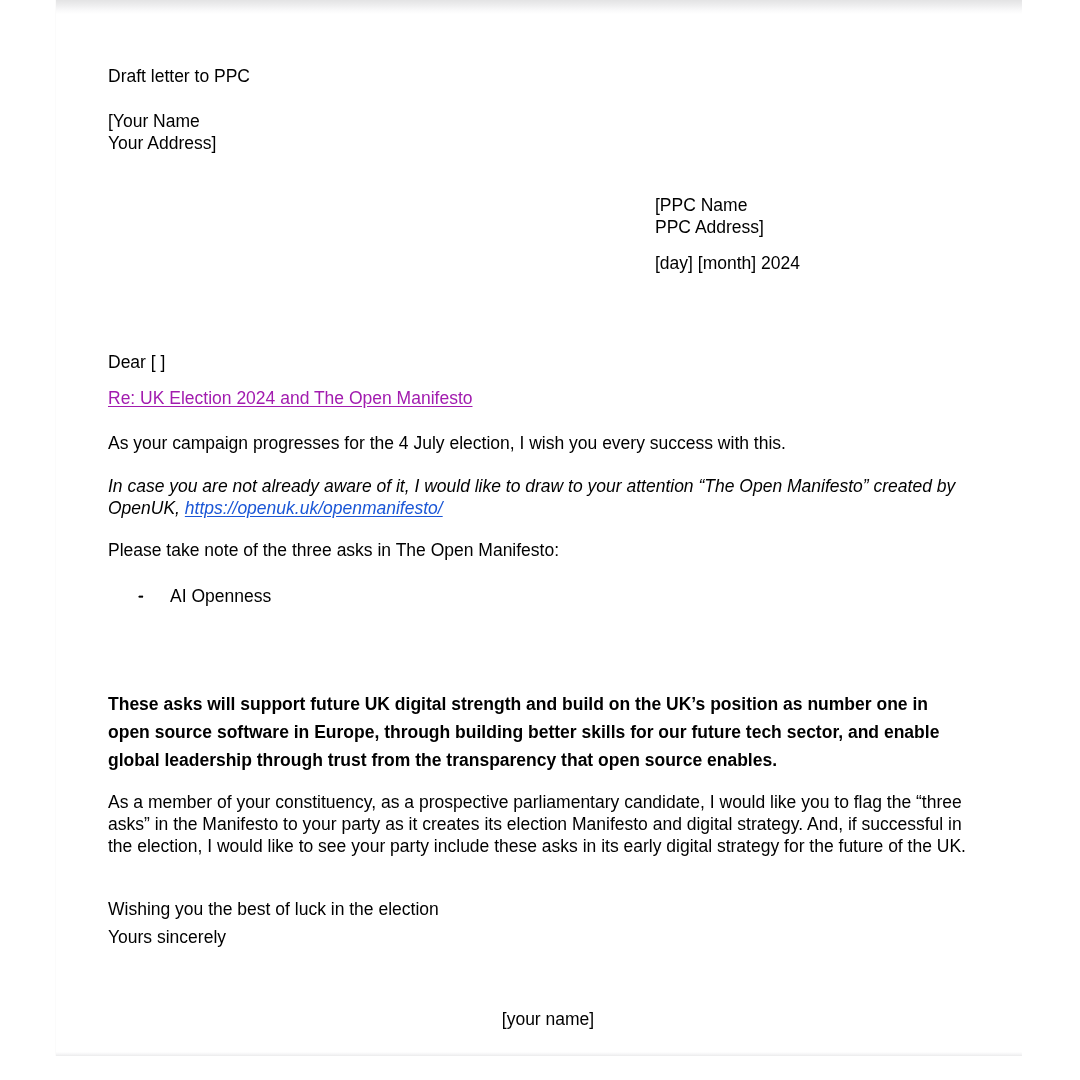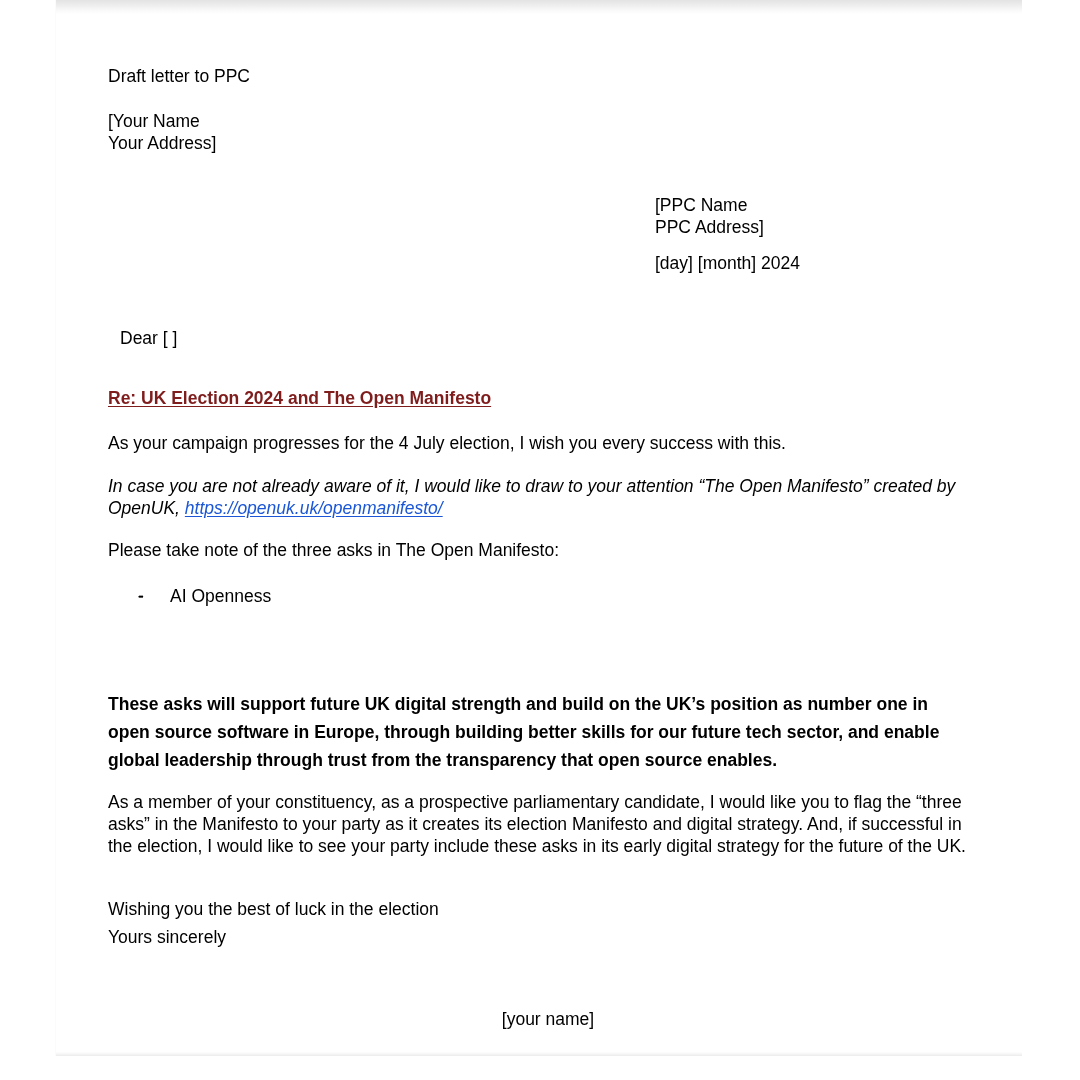--- a/index.html
+++ b/index.html
@@ -86,24 +86,24 @@
     line-height: 22px;
     color: #000;
   }
 
   .para-loose {
     line-height: 28px;
   }
 
   .heading-re {
     font-size: 17.5px;
-    font-weight: bold;
+    font-weight: normal;
     text-decoration: underline;
     text-underline-offset: 2px;
-    color: #7f1d1d;
+    color: #a21caf;
     display: inline-block;
   }
 
   .recipient {
     position: absolute;
     left: 547px;
     top: 0;
     width: 420px;
     font-size: 17.5px;
     line-height: 22px;
@@ -152,21 +152,21 @@
     <div class="abs line title-line" style="top:65px; left:0;">Draft letter to PPC</div>
 
     <div class="abs line" style="top:110px; left:0;">[Your Name
 Your Address]</div>
 
     <div class="recipient" style="top:194px;">[PPC Name
 PPC Address]</div>
 
     <div class="recipient" style="top:252px;">[day] [month] 2024</div>
 
-    <div class="abs line" style="top:327px; left:0;margin-left:12px;">Dear [ ]</div>
+    <div class="abs line" style="top:351px; left:0;">Dear [ ]</div>
 
     <div class="abs" style="top:388px; left:0;">
       <span class="heading-re">Re: UK Election 2024 and The Open Manifesto</span>
     </div>
 
     <div class="abs block-para" style="top:432px; left:0; width:880px;">As your campaign progresses for the 4 July election, I wish you every success with this.</div>
 
     <div class="abs block-para" style="top:475px; left:0; width:880px;font-style:italic;">
       <span>In case you are not already aware of it,  I would like to draw to  your attention “The Open Manifesto” created by OpenUK,  </span><a class="link" href="#">https://openuk.uk/openmanifesto/</a>
     </div>

